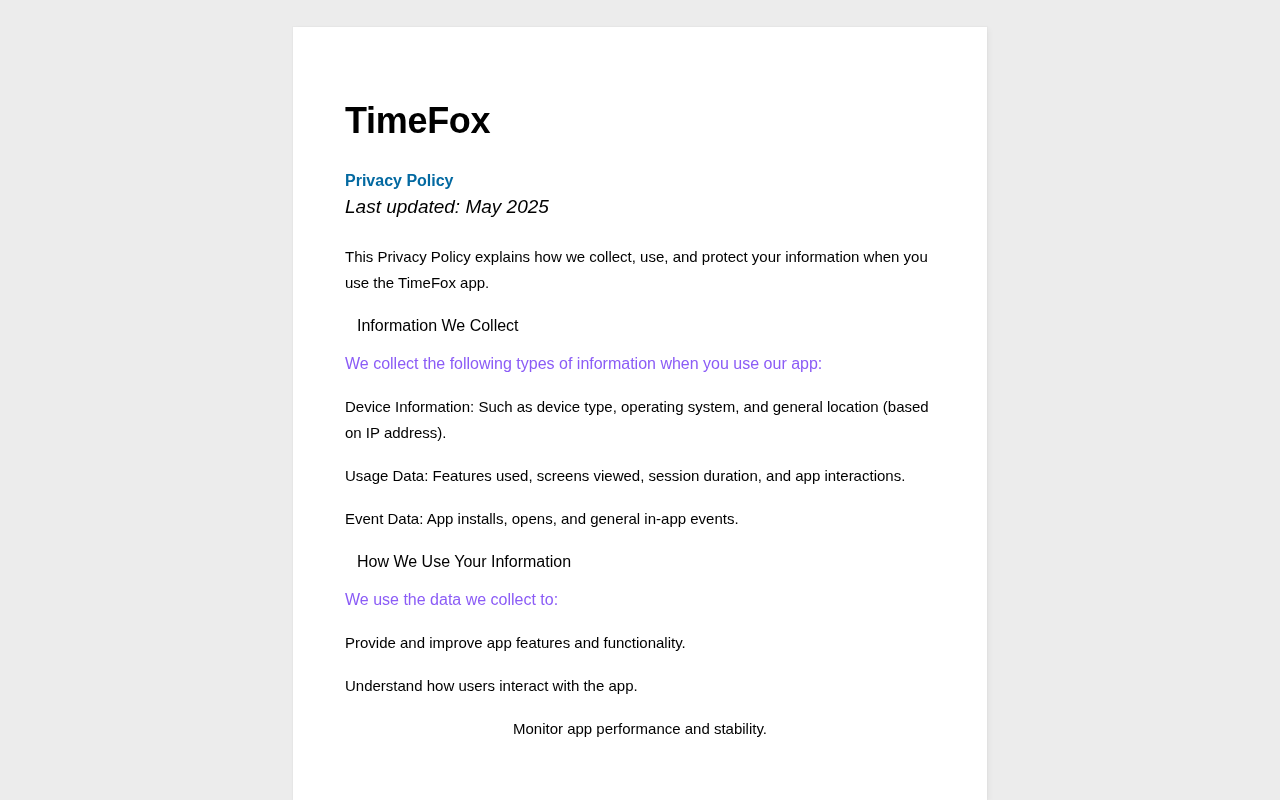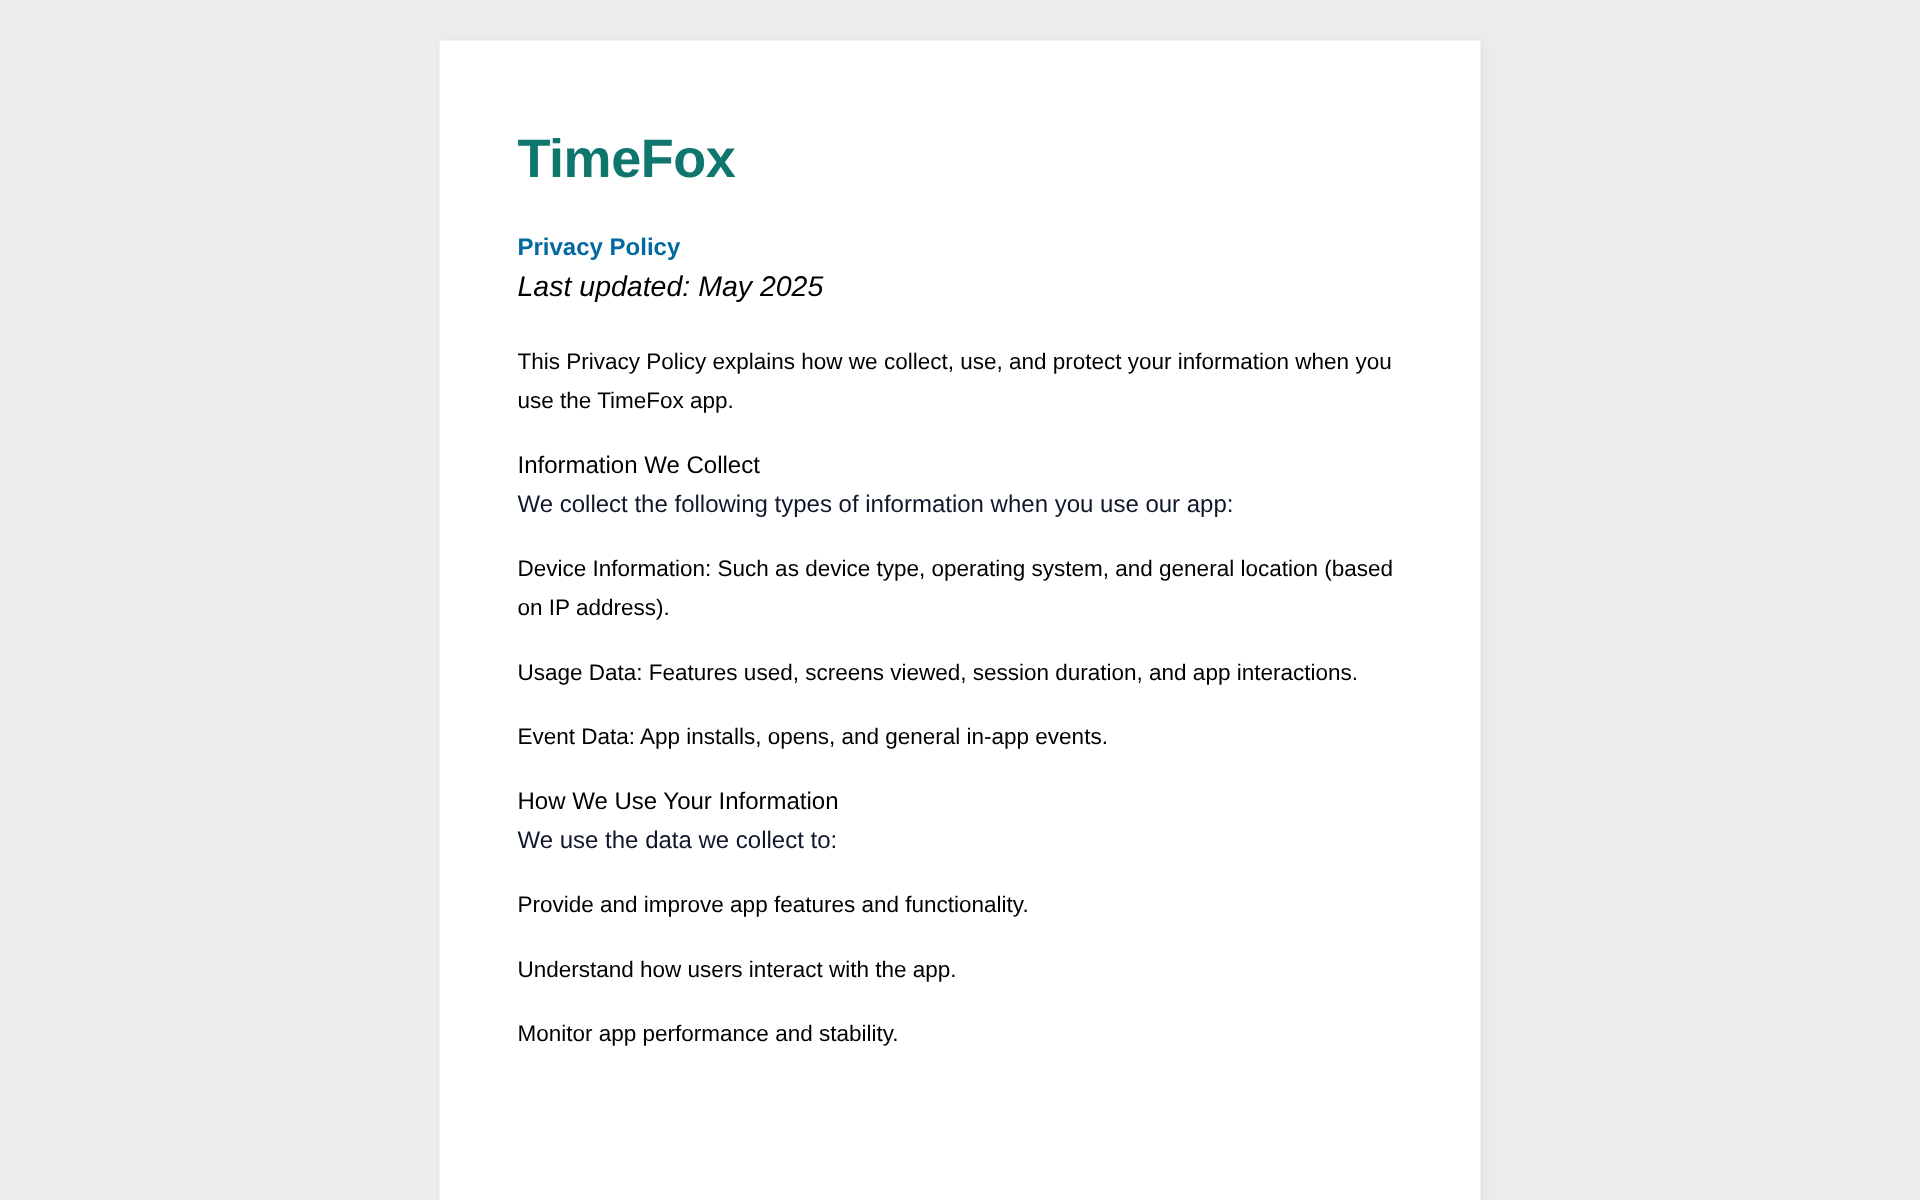--- a/index.html
+++ b/index.html
@@ -31,22 +31,22 @@
     background: #ffffff;
     box-sizing: border-box;
     padding: 58px 52px 40px 52px;
     box-shadow: 0 0 0 1px rgba(0,0,0,0.015), 2px 2px 6px rgba(0,0,0,0.045);
   }
 
   .doc-title {
     font-size: 36px;
     font-weight: bold;
     line-height: 41px;
-    color: #0f766e;
-    margin: 0 0 27px 0;
+    color: #000000;
+    margin: 15px 0 27px 0;
     letter-spacing: -0.3px;
   }
 
   .meta-block {
     margin: 0 0 24px 0;
   }
 
   .meta-heading {
     font-size: 16px;
     font-weight: bold;
@@ -66,39 +66,40 @@
   .para {
     font-size: 15px;
     line-height: 26px;
     color: #000000;
     margin: 0 0 17px 0;
     max-width: 590px;
   }
 
   .para:last-child {
     margin-bottom: 1px;
+    text-align: center;
   }
 
   .section-group {
     margin: 0 0 17px 0;
     max-width: 590px;
   }
 
   .section-heading {
     font-size: 16px;
     font-weight: normal;
     line-height: 26px;
     color: #000000;
-    margin: 0;
+    margin: 12px;
   }
 
   .section-lead {
     font-size: 16px;
     line-height: 26px;
-    color: #0f172a;
+    color: #8b5cf6;
     margin: 0;
   }
 </style>
 </head>
 <body>
 
 <div class="page-wrap">
   <div class="document-card">
 
     <h1 class="doc-title">TimeFox</h1>

